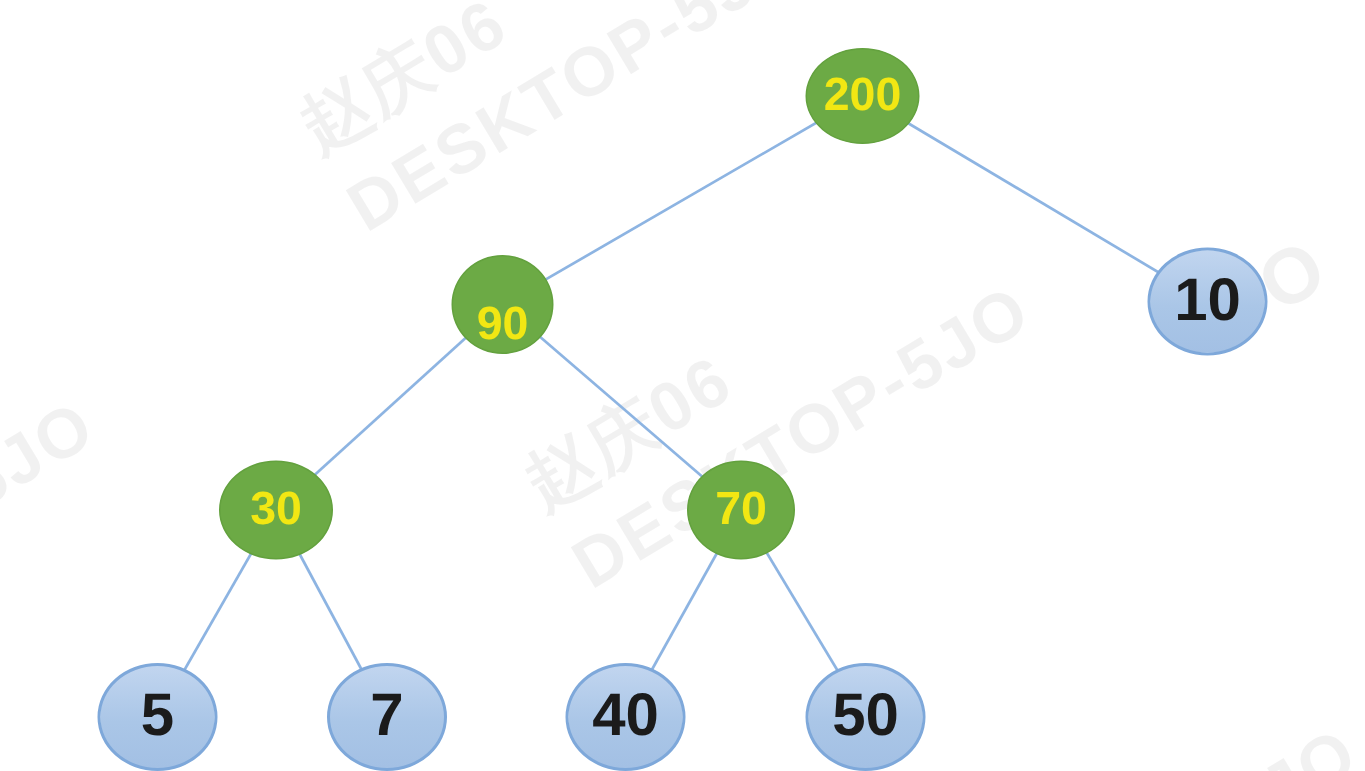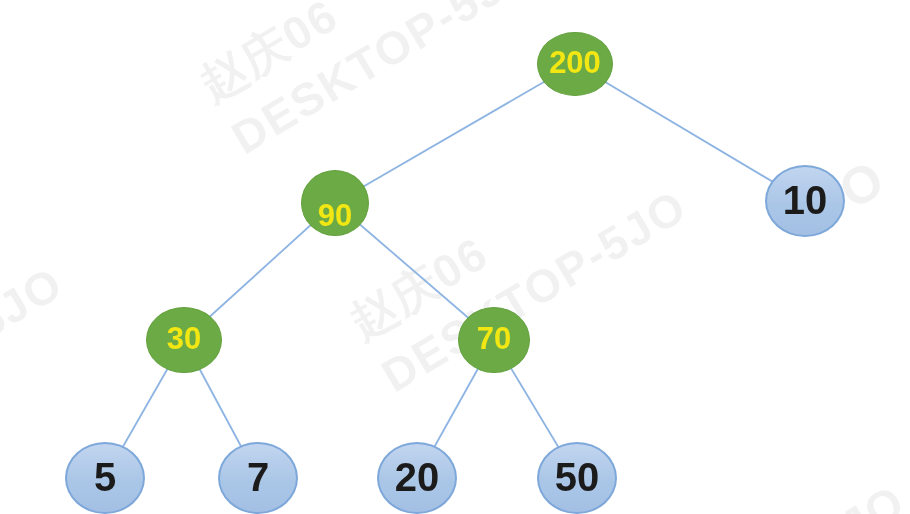--- a/index.html
+++ b/index.html
@@ -72,19 +72,19 @@
       <div class="node green" style="left: 494px; top: 340px; width: 72px; height: 66px;">
         <span class="lbl">70</span>
       </div>
       <div class="node blue" style="left: 105px; top: 478px; width: 80px; height: 72px;">
         <span class="lbl">5</span>
       </div>
       <div class="node blue" style="left: 258px; top: 478px; width: 80px; height: 72px;">
         <span class="lbl">7</span>
       </div>
       <div class="node blue" style="left: 417px; top: 478px; width: 80px; height: 72px;">
-        <span class="lbl">20</span>
+        <span class="lbl">40</span>
       </div>
       <div class="node blue" style="left: 577px; top: 478px; width: 80px; height: 72px;">
         <span class="lbl">50</span>
       </div>
     </div>
 </div>
 
 </body></html>

